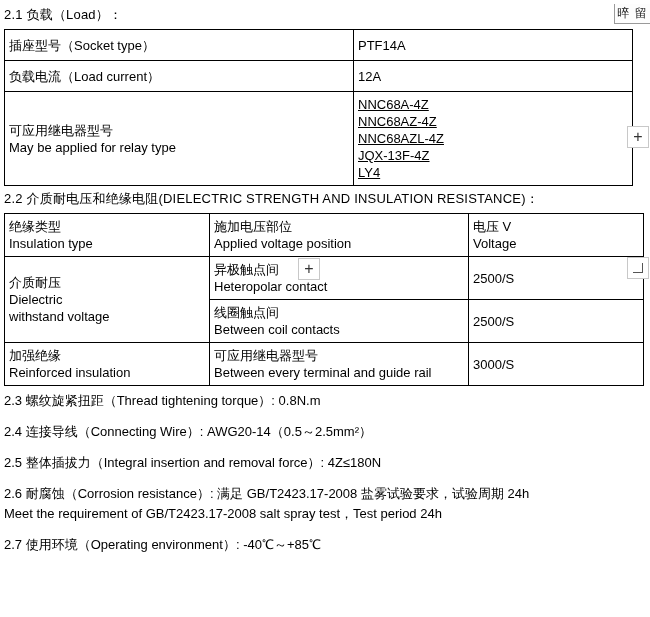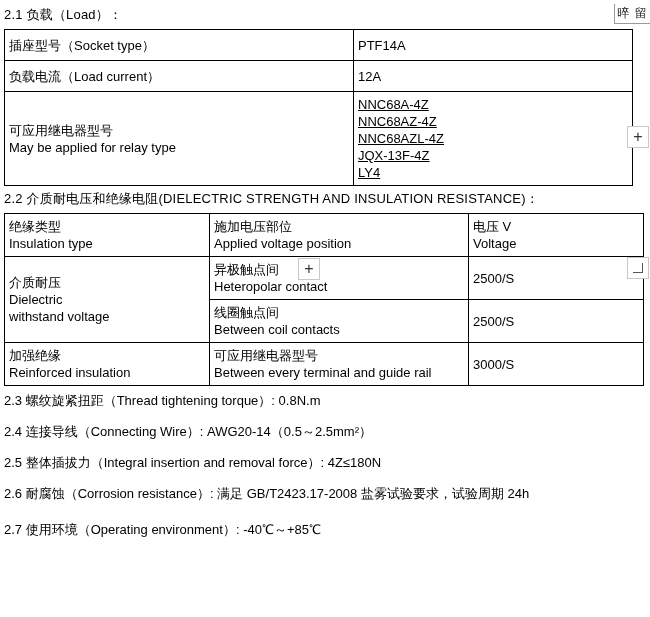--- a/index.html
+++ b/index.html
@@ -66,21 +66,21 @@
   .rowcell { line-height: 18px; }
   .notes {
     margin-top: 6px;
   }
   .note {
     font-size: 13px;
     line-height: 18px;
     margin: 0 0 13px 0;
     white-space: nowrap;
   }
-  .note.tight { margin-bottom: 18px; }
+  .note.tight { margin-bottom: 2px; }
   .note:last-child { margin-bottom: 0; }
   
   .widget {
     position: absolute;
     background: #ffffff;
     border: 1px solid #c8c8c8;
     box-sizing: border-box;
     color: #333333;
     display: flex;
     align-items: center;
@@ -203,20 +203,21 @@
         <td class="c3">3000/S</td>
       </tr>
     </tbody>
   </table>
 
   <div class="notes">
     <div class="note">2.3 螺纹旋紧扭距（Thread tightening torque）: 0.8N.m</div>
     <div class="note">2.4 连接导线（Connecting Wire）: AWG20-14（0.5～2.5mm²）</div>
     <div class="note">2.5 整体插拔力（Integral insertion and removal force）:    4Z≤180N</div>
     <div class="note tight">2.6 耐腐蚀（Corrosion resistance）: 满足 GB/T2423.17-2008 盐雾试验要求，试验周期 24h</div>
+    <div class="note">Meet the requirement of GB/T2423.17-2008 salt spray test，Test period 24h</div>
     <div class="note">2.7 使用环境（Operating environment）: -40℃～+85℃</div>
   </div>
 
   <div class="widget" id="top-right-widget">晬 留</div>
   <div class="widget" id="plus-widget-1">+</div>
   <div class="widget" id="plus-widget-2">+</div>
   <div class="widget" id="corner-widget">
     <span class="corner-mark"></span>
   </div>
 

